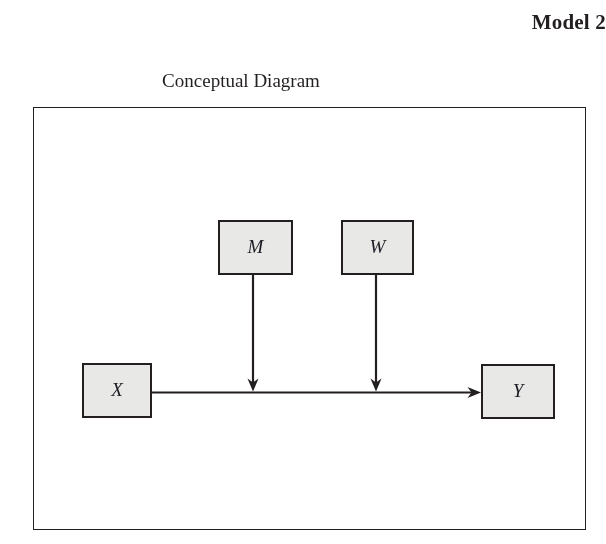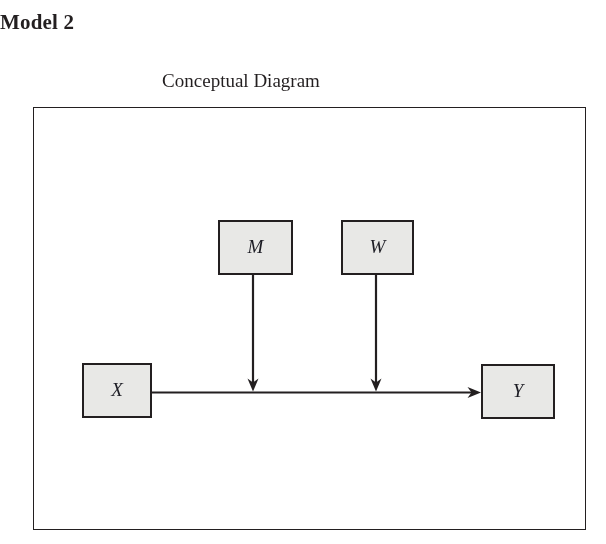--- a/index.html
+++ b/index.html
@@ -14,21 +14,21 @@
     background: #ffffff;
     font-family: "Liberation Serif", "DejaVu Serif", serif;
     color: #231f20;
     overflow: hidden;
   }
   .page-title {
     position: absolute;
     top: 10px;
     left: 0;
     width: 606px;
-    text-align: left;
+    text-align: right;
     font-size: 21px;
     font-weight: bold;
     letter-spacing: 0.2px;
   }
   .page-subtitle {
     position: absolute;
     top: 70px;
     left: 0;
     width: 482px;
     text-align: center;

